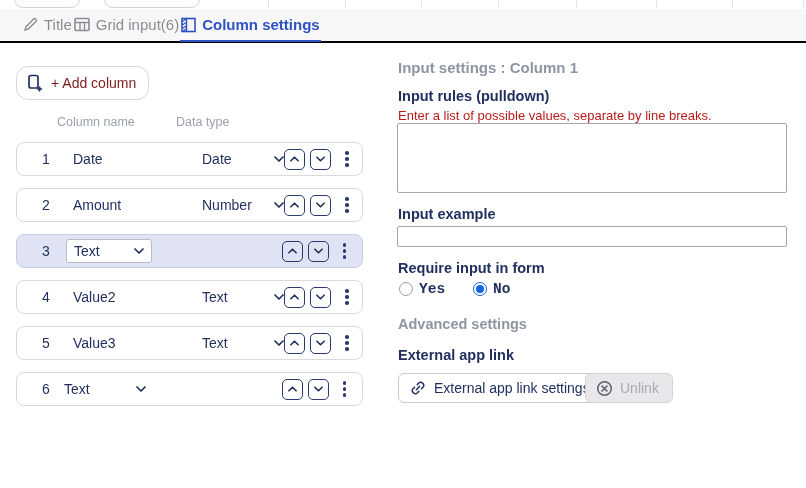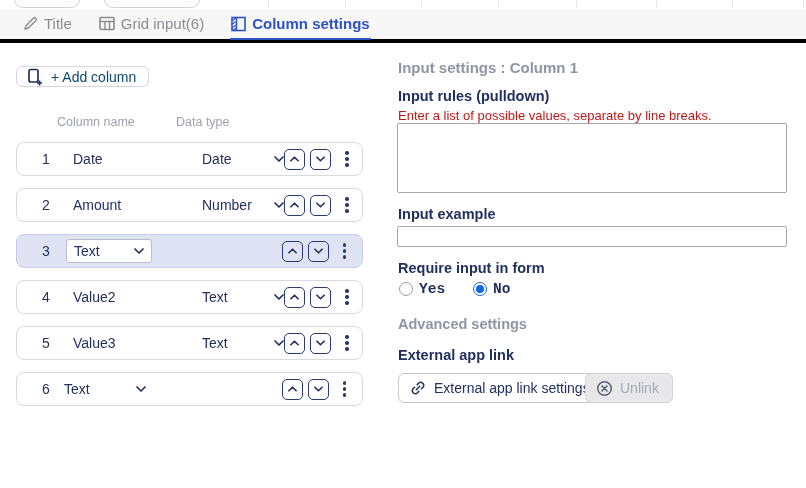--- a/index.html
+++ b/index.html
@@ -10,33 +10,33 @@
   }
   
   .top-strip{position:absolute;left:0;top:0;width:806px;height:9px;background:#fff;}
   .stub{position:absolute;top:-9px;height:17px;border:1px solid #d2d2d8;border-radius:9px;background:#fcfcfd;}
   .stub1{left:14px;width:66px;}
   .stub2{left:104px;width:96px;}
   .hairline{position:absolute;top:0;width:1px;height:8px;background:#e5e5e9;}
   
   .tabbar{
     position:absolute;left:0;top:9px;width:806px;height:34px;background:#f7f7f8;
-    border-bottom:4px solid #000000;display:flex;align-items:stretch;padding-left:22px;gap:25px;
+    border-bottom:2px solid #000000;display:flex;align-items:stretch;padding-left:22px;
   }
   .tab{
     display:flex;align-items:center;gap:6px;font-size:15px;color:#8b8b92;
     cursor:pointer;padding:0 1px;border-bottom:2px solid transparent;margin-bottom:-1px;
   }
   .tab.active{color:#2e52c3;font-weight:700;border-bottom-color:#2e52c3;}
   .tab .ticon{display:flex;align-items:center;}
   
   .add-column-btn{
-    position:absolute;left:16px;top:66px;height:21px;padding:0 12px 0 10px;
-    background:#fff;border:1px solid #d6d6db;border-radius:6px;
-    display:flex;align-items:center;gap:7px;color:#0c4a6e;font-size:14px;cursor:pointer;
+    position:absolute;left:16px;top:66px;height:34px;padding:0 12px 0 10px;
+    background:#fff;border:1px solid #d6d6db;border-radius:12px;
+    display:flex;align-items:center;gap:7px;color:#7f1d1d;font-size:14px;cursor:pointer;
     font-family:"Liberation Sans",sans-serif;
   }
   .col-head{position:absolute;font-size:12.5px;color:#9ba1ac;}
   .head-name{left:57px;top:115px;}
   .head-type{left:176px;top:115px;}
   .col-row{
     position:absolute;left:16px;width:347px;height:34px;background:#fff;
     border:1px solid #d9d9de;border-radius:8px;display:flex;align-items:center;cursor:pointer;
   }
   .col-row.selected{background:#dfe3f4;border-color:#c7cde9;}

